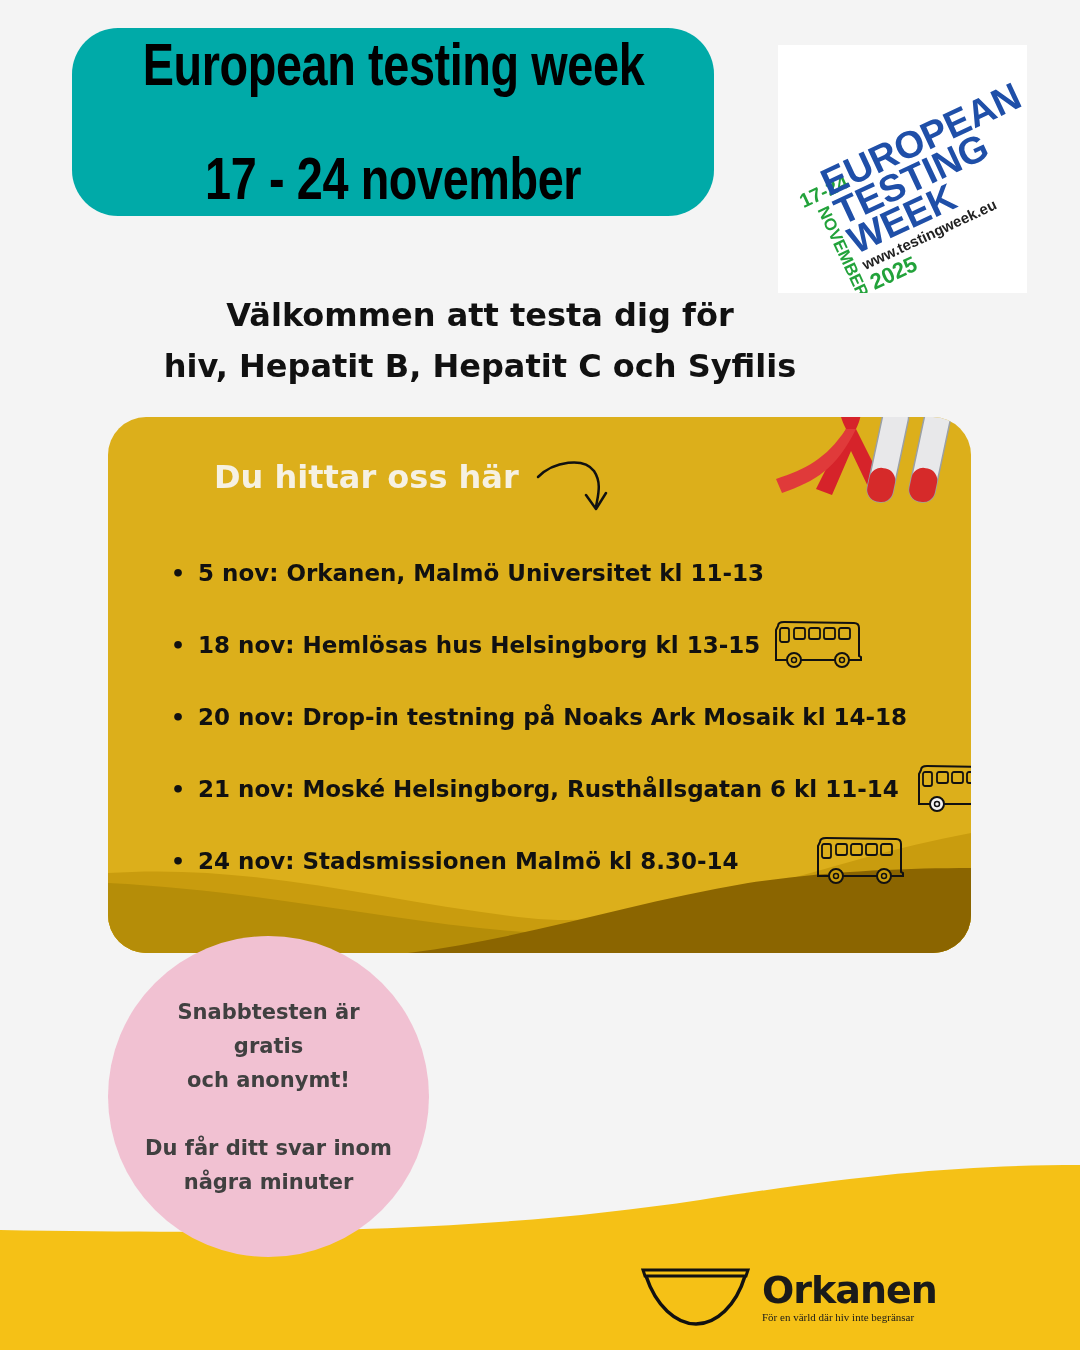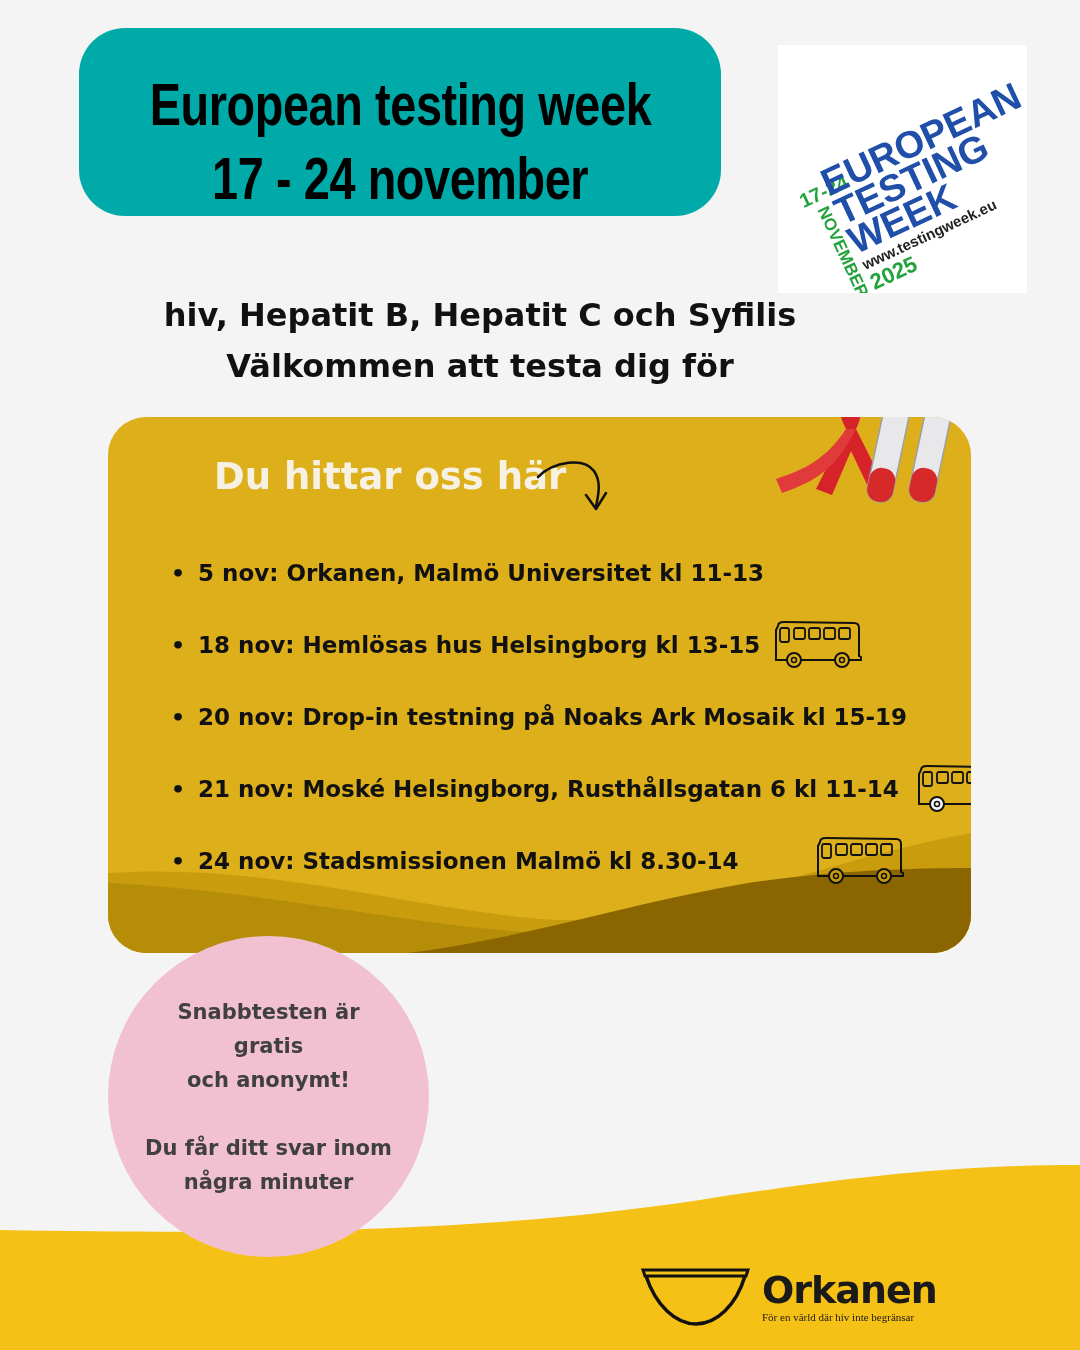--- a/index.html
+++ b/index.html
@@ -5,23 +5,23 @@
   html, body { margin: 0; padding: 0; }
   body {
     width: 1080px; height: 1350px; position: relative; overflow: hidden;
     background: #f4f4f4;
     font-family: "DejaVu Sans", sans-serif;
   }
   .abs { position: absolute; }
 
   
   .header-pill {
-    left: 79px; top: 28px; width: 642px; height: 188px;
+    left: 72px; top: 28px; width: 642px; height: 188px;
     background: #00aaa8; border-radius: 46px;
-    display: flex; flex-direction: column; align-items: center; justify-content: flex-end;
+    display: flex; flex-direction: column; align-items: center; justify-content: space-between;
   }
   .header-line {
     font-family: "Liberation Sans", sans-serif;
     font-weight: 700; color: #000; font-size: 60px; line-height: 74px;
     transform: scaleX(0.78); letter-spacing: -0.5px; white-space: nowrap;
   }
 
   
   .etw-logo { left: 778px; top: 45px; width: 249px; height: 248px; background: #fff; }
 
@@ -32,21 +32,21 @@
   }
 
   
   .card {
     left: 108px; top: 417px; width: 863px; height: 536px;
     background: #dcaf1b; border-radius: 38px; overflow: hidden;
   }
   .card-waves { position: absolute; left: 0; bottom: 0; width: 863px; height: 130px; }
   .card-title {
     position: absolute; left: 106px; top: 38px;
-    color: #f6f1e2; font-weight: 700; font-size: 37px; line-height: 44px;
+    color: #f6f1e2; font-weight: 700; font-size: 32px; line-height: 44px;
   }
   .curved-arrow { position: absolute; left: 428px; top: 38px; width: 80px; height: 60px; }
   .ribbon-tubes { position: absolute; left: 668px; top: -48px; width: 200px; height: 150px; }
 
   .loc-list { position: absolute; left: 60px; top: 120px; margin: 0; padding: 0; list-style: none; }
   .loc-item {
     position: relative; height: 72px; display: flex; align-items: center;
     font-weight: 700; font-size: 23px; color: #111; white-space: nowrap;
   }
   .loc-item .bullet { width: 27px; font-size: 22px; text-align: left; padding-left: 3px; }
@@ -84,22 +84,22 @@
       <text x="46" y="150" font-family="Liberation Sans, sans-serif" font-weight="700" font-size="38" fill="#1f4fa8">TESTING</text>
       <text x="46" y="182" font-family="Liberation Sans, sans-serif" font-weight="700" font-size="38" fill="#1f4fa8">WEEK</text>
       <text x="48" y="200" font-family="Liberation Sans, sans-serif" font-weight="700" font-size="15" fill="#222">www.testingweek.eu</text>
       <text x="48" y="222" font-family="Liberation Sans, sans-serif" font-weight="700" font-size="22" fill="#22a23a">2025</text>
       <text x="0" y="0" transform="translate(30,125) rotate(90)" font-family="Liberation Sans, sans-serif" font-weight="700" font-size="17" fill="#22a23a">NOVEMBER</text>
     </g>
   </svg>
 </div>
 
 <div class="abs welcome">
+  <div>Välkommen att testa dig för</div>
   <div>hiv, Hepatit B, Hepatit C och Syfilis</div>
-  <div>Välkommen att testa dig för</div>
 </div>
 
 <div class="abs card">
   <svg class="card-waves" viewBox="0 0 863 130" preserveAspectRatio="none">
     <path d="M0,50 C150,40 280,80 420,95 C560,110 700,40 863,10 L863,130 L0,130 Z" fill="#c99c0e"></path>
     <path d="M0,60 C200,70 360,120 520,110 C640,100 740,50 863,45 L863,130 L0,130 Z" fill="#b58d08"></path>
     <path d="M300,130 C420,115 520,80 640,60 C720,48 800,45 863,45 L863,130 Z" fill="#8b6500"></path>
   </svg>
 
   <div class="card-title">Du hittar oss här</div>
@@ -142,21 +142,21 @@
         <rect x="52" y="8" width="11" height="11" rx="2" fill="none" stroke="#111" stroke-width="1.8"></rect>
         <rect x="67" y="8" width="11" height="11" rx="2" fill="none" stroke="#111" stroke-width="1.8"></rect>
         <circle cx="22" cy="40" r="7" fill="#dcaf1b" stroke="#111" stroke-width="2"></circle>
         <circle cx="22" cy="40" r="2.5" fill="none" stroke="#111" stroke-width="1.5"></circle>
         <circle cx="70" cy="40" r="7" fill="#dcaf1b" stroke="#111" stroke-width="2"></circle>
         <circle cx="70" cy="40" r="2.5" fill="none" stroke="#111" stroke-width="1.5"></circle>
       </svg>
     </li>
     <li class="loc-item">
       <span class="bullet">•</span>
-      <span>20 nov: Drop-in testning på Noaks Ark Mosaik kl 15-19</span>
+      <span>20 nov: Drop-in testning på Noaks Ark Mosaik kl 14-18</span>
     </li>
     <li class="loc-item">
       <span class="bullet">•</span>
       <span>21 nov: Moské Helsingborg, Rusthållsgatan 6  kl 11-14</span>
       <svg class="bus-icon" viewBox="0 0 92 50" style="margin-left:16px;">
         <path d="M6,6 C6,3 8,2 12,2 L82,3 C86,3 87,5 87,8 L87,36 L89,37 L89,40 L4,40 L4,10 Z" fill="none" stroke="#111" stroke-width="2"></path>
         <rect x="8" y="8" width="9" height="14" rx="2" fill="none" stroke="#111" stroke-width="1.8"></rect>
         <rect x="22" y="8" width="11" height="11" rx="2" fill="none" stroke="#111" stroke-width="1.8"></rect>
         <rect x="37" y="8" width="11" height="11" rx="2" fill="none" stroke="#111" stroke-width="1.8"></rect>
         <rect x="52" y="8" width="11" height="11" rx="2" fill="none" stroke="#111" stroke-width="1.8"></rect>

